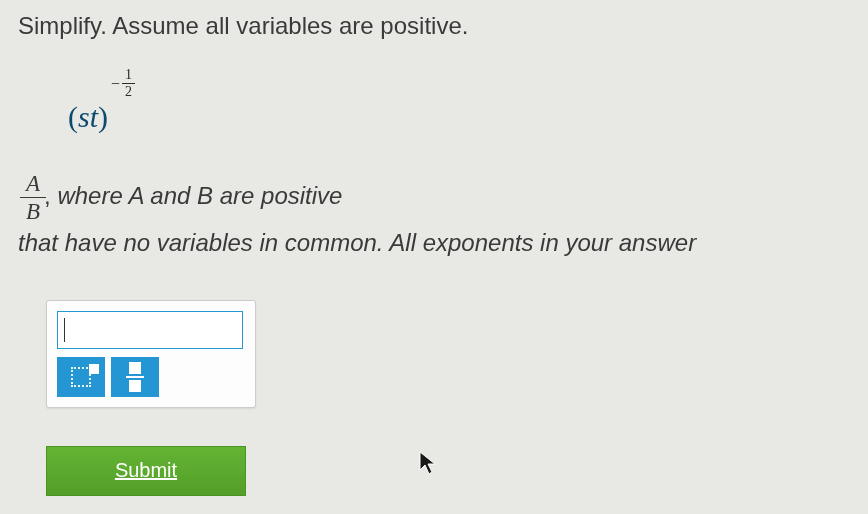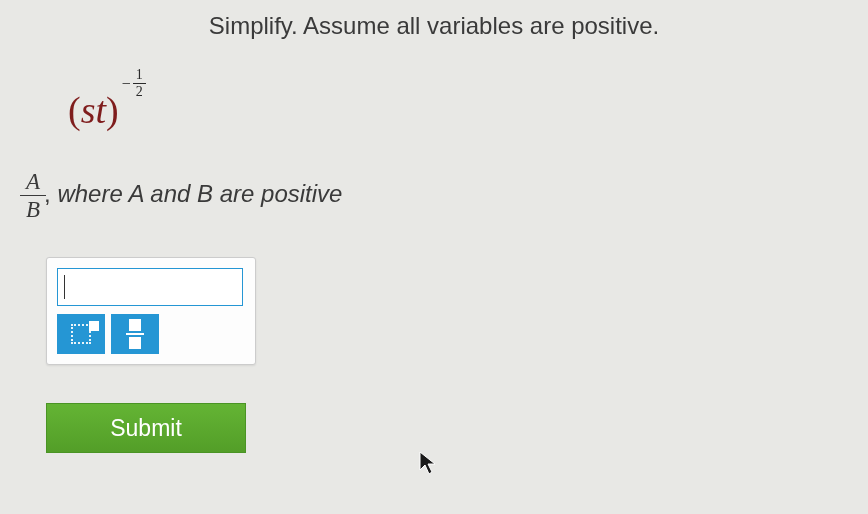--- a/index.html
+++ b/index.html
@@ -13,34 +13,33 @@
       background: #e8e8e5;
       font-family: Verdana, Geneva, sans-serif;
       padding: 12px 18px;
       overflow: hidden;
       position: relative;
     }
     .prompt {
       font-size: 24px;
       color: #3a3a3a;
       margin-bottom: 28px;
-      text-align: center;
     }
     .expression {
       margin-left: 50px;
       margin-bottom: 38px;
       display: flex;
       align-items: flex-start;
       font-family: 'Times New Roman', serif;
     }
     .base {
-      font-size: 38px;
+      font-size: 30px;
       font-style: italic;
-      color: #7f1d1d;
-      margin-top: 20px;
+      color: #0c4a6e;
+      margin-top: 32px;
     }
     .paren {
       font-style: normal;
     }
     .exponent {
       font-size: 15px;
       color: #2a2a2a;
       display: flex;
       align-items: center;
       margin-left: 3px;
@@ -170,26 +169,27 @@
       margin: 2px 0;
     }
     .submit-btn {
       margin-left: 28px;
       width: 200px;
       height: 50px;
       background: #5aa82e;
       background: linear-gradient(#64b434, #539e28);
       border: 1px solid #4a9424;
       color: #fff;
-      font-size: 23px;
+      font-size: 20px;
       font-family: Verdana, Geneva, sans-serif;
       cursor: pointer;
       display: flex;
       align-items: center;
       justify-content: center;
+      text-decoration: underline;
     }
     .cursor-arrow {
       position: absolute;
       left: 418px;
       top: 450px;
       pointer-events: none;
     }
   </style>
 </head>
 <body>
@@ -207,20 +207,21 @@
   </span>
 </div>
 
 <div class="instruction">
   <div>
     <span class="inline-frac">
       <span class="top">A</span>
       <span class="bot">B</span>
     </span><span class="comma">,</span><span> where A and B are positive</span>
   </div>
+  <div>that have no variables in common. All exponents in your answer </div>
 </div>
 
 <div class="answer-area">
   <div class="answer-input" value="">
     <div class="cursor-caret"></div>
   </div>
   <div class="tool-row">
     <button class="tool-btn exp-tool">
       <span class="big-box">
         <span class="small-box"></span>

